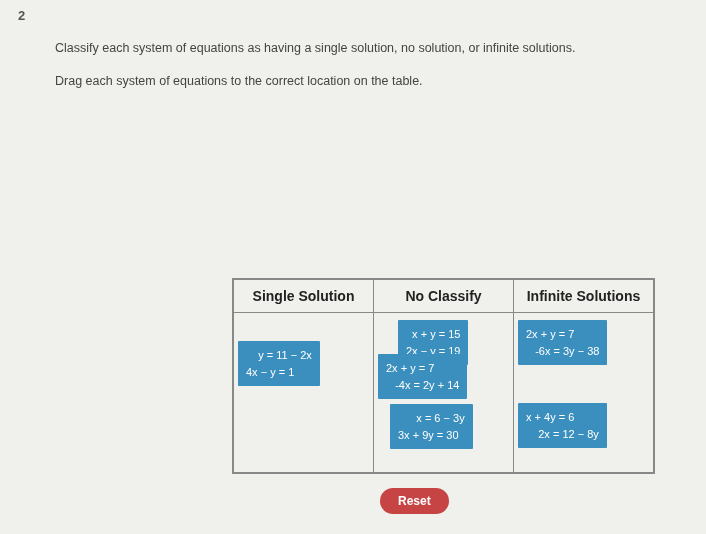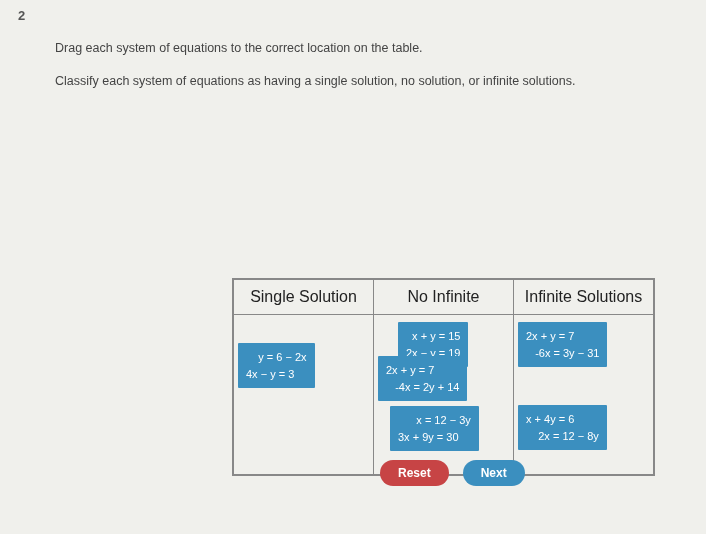--- a/index.html
+++ b/index.html
@@ -28,22 +28,22 @@
     .table-container {
       position: absolute;
       left: 232px;
       top: 278px;
       border: 1px solid #888;
     }
     .classification-table {
       border-collapse: collapse;
     }
     .classification-table th {
-      font-size: 16px;
-      font-weight: normal;
+      font-size: 14px;
+      font-weight: bold;
       padding: 8px 6px;
       border: 1px solid #888;
       text-align: center;
       color: #222;
       background: #f0f0ec;
       min-width: 140px;
     }
     .classification-table td {
       border: 1px solid #888;
       vertical-align: top;
@@ -60,23 +60,23 @@
       cursor: move;
       border-radius: 1px;
       line-height: 1.5;
       white-space: nowrap;
       width: fit-content;
     }
     .draggable-box div { white-space: pre; }
     .btn-row {
       position: absolute;
       left: 380px;
-      top: 460px;
+      top: 488px;
       display: flex;
-      gap: 14px;
+      gap: 24px;
       align-items: flex-end;
     }
     .btn {
       padding: 6px 18px;
       border-radius: 14px;
       border: none;
       font-size: 12px;
       color: #fff;
       cursor: pointer;
       font-weight: bold;
@@ -100,68 +100,67 @@
       top: 88px;
       left: 16px;
     }
   </style>
 </head>
 <body>
 
 <div class="question-number">2</div>
 
 <div class="instructions">
+  <div>Classify each system of equations as having a single solution, no solution, or infinite solutions.</div>
   <div>Drag each system of equations to the correct location on the table.</div>
-  <div>Classify each system of equations as having a single solution, no solution, or infinite solutions.</div>
 </div>
 
 <div class="table-container">
   <table class="classification-table">
     <thead>
       <tr>
         <th>Single Solution</th>
-        <th>No Infinite</th>
+        <th>No Classify</th>
         <th>Infinite Solutions</th>
       </tr>
     </thead>
     <tbody>
       <tr>
         <td>
           <div class="draggable-box" style="margin-top:24px">
-            <div>    y = 6 − 2x</div>
-            <div>4x − y = 3</div>
+            <div>    y = 11 − 2x</div>
+            <div>4x − y = 1</div>
           </div>
         </td>
         <td class="no-solution-cell">
           <div class="overlap-group">
             <div class="draggable-box ov-box-back">
               <div>  x + y = 15</div>
               <div>2x − y = 19</div>
             </div>
             <div class="draggable-box ov-box-front">
               <div>2x + y = 7</div>
               <div>   -4x = 2y + 14</div>
             </div>
           </div>
           <div class="draggable-box second-row-box">
-            <div>      x = 12 − 3y</div>
+            <div>      x = 6 − 3y</div>
             <div>3x + 9y = 30</div>
           </div>
         </td>
         <td>
           <div class="draggable-box">
             <div>2x + y = 7</div>
-            <div>   -6x = 3y − 31</div>
+            <div>   -6x = 3y − 38</div>
           </div>
           <div class="draggable-box" style="margin-top:38px">
             <div>x + 4y = 6</div>
             <div>    2x = 12 − 8y</div>
           </div>
         </td>
       </tr>
     </tbody>
   </table>
 </div>
 
 <div class="btn-row">
   <button class="btn btn-reset">Reset</button>
-  <button class="btn btn-next">Next</button>
 </div>
 
 </body></html>

